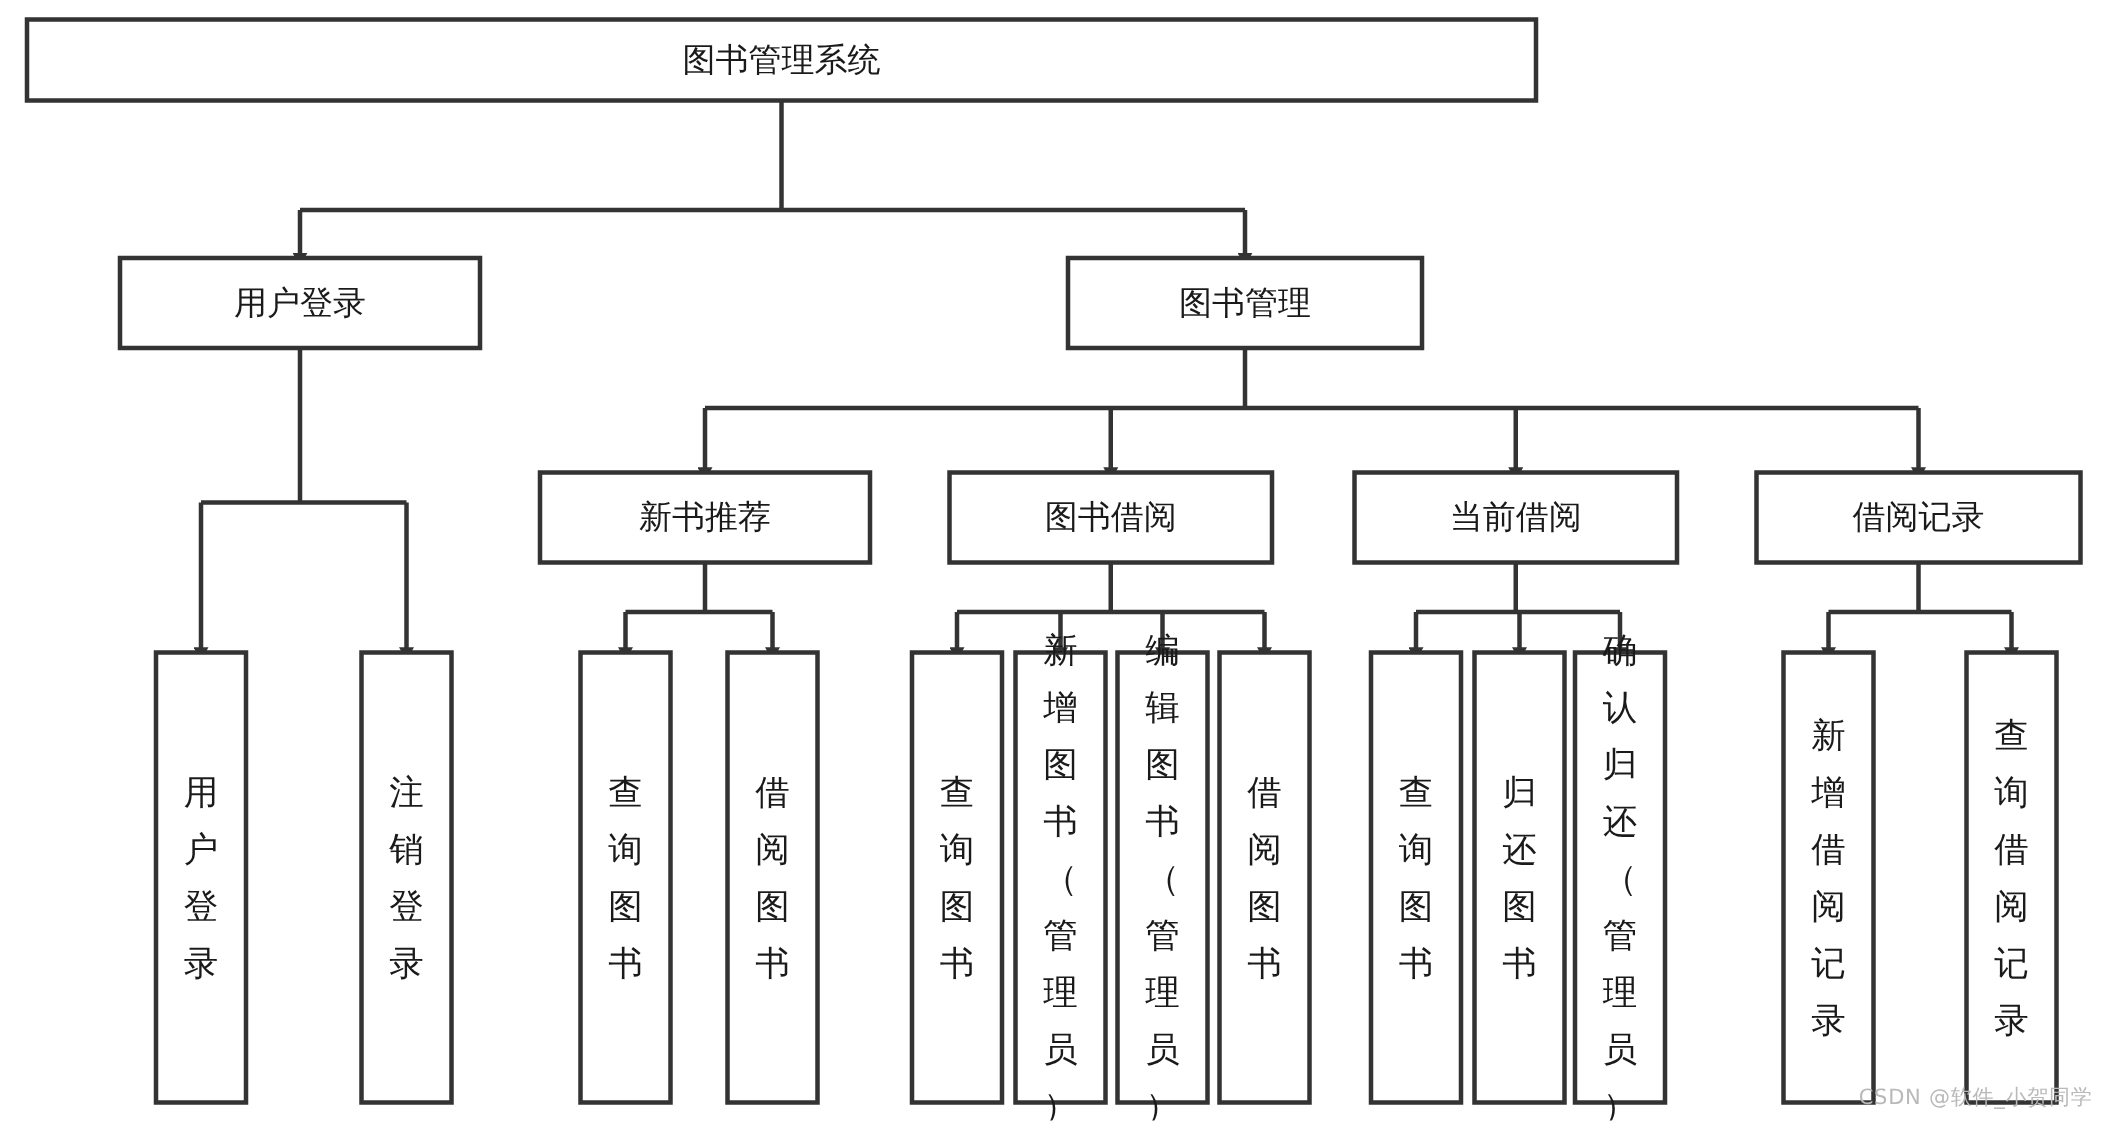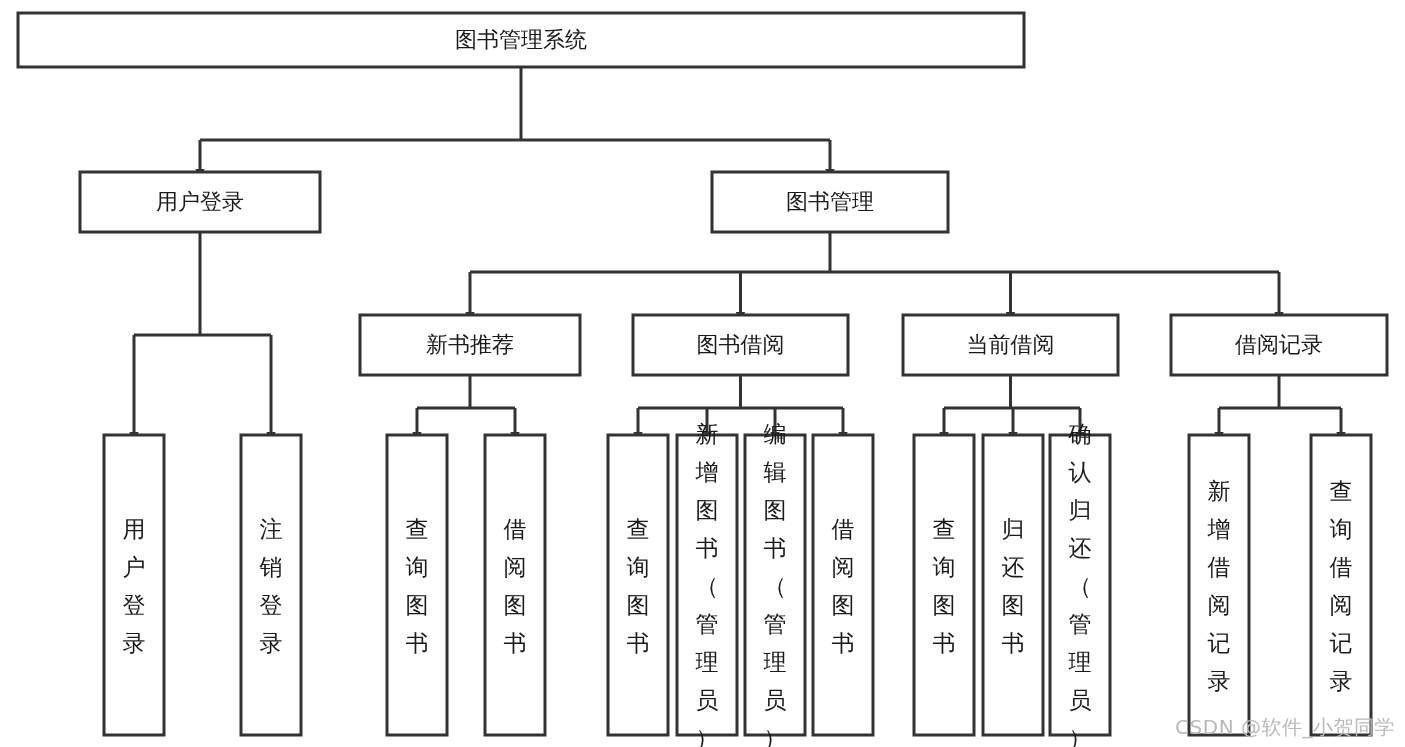--- a/index.html
+++ b/index.html
@@ -16,21 +16,21 @@
     fill:#1a1a1a;
     font-family:"DejaVu Sans","Liberation Sans",sans-serif;
     text-anchor:middle;
     dominant-baseline:middle;
   }
   .label-h{font-size:22px;}
   .label-v{font-size:23px;}
   .watermark{
     position:absolute;
     right:10px;bottom:6px;
-    font-size:20px;
+    font-size:14px;
     color:#b9b9b9;
     font-family:"DejaVu Sans","Liberation Sans",sans-serif;
     letter-spacing:.5px;
     white-space:nowrap;
     pointer-events:none;
   }
 </style>
 </head>
 <body>
 

